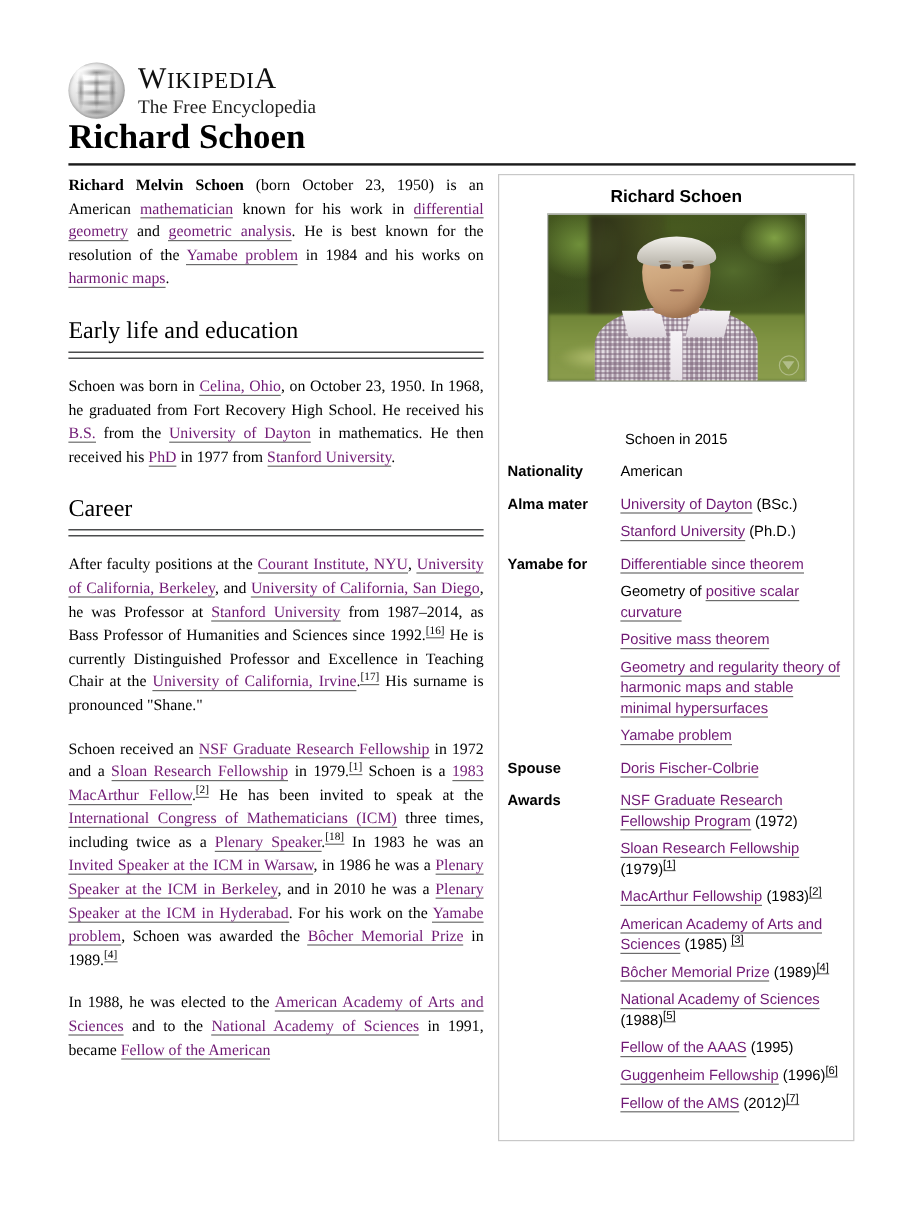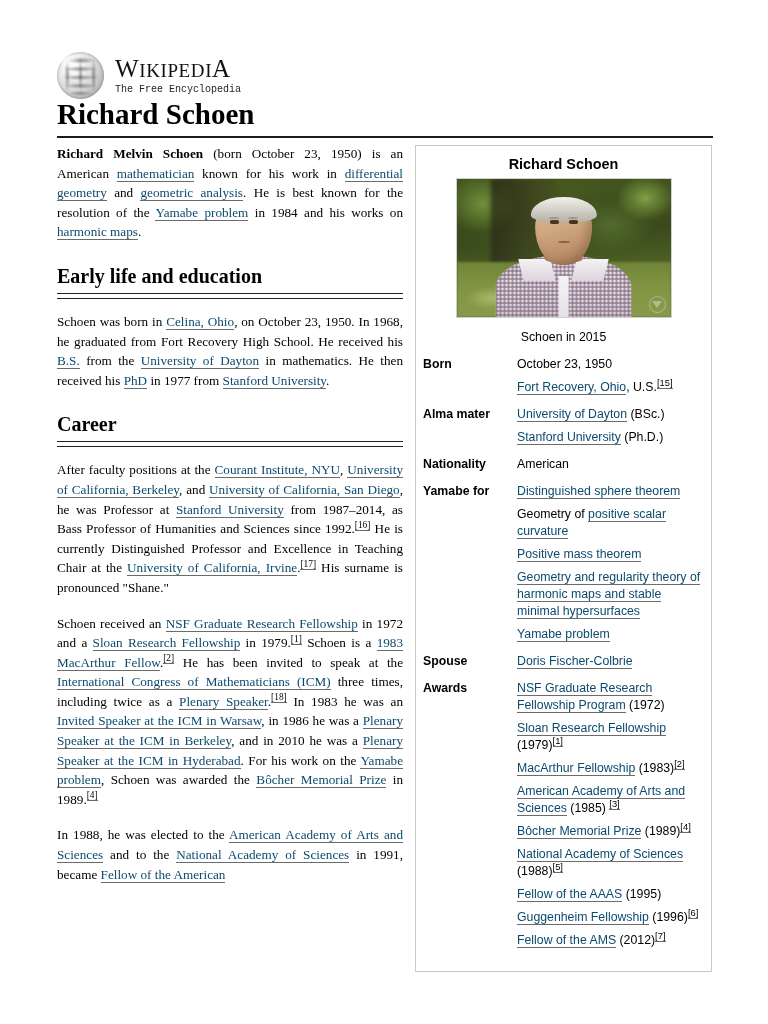--- a/index.html
+++ b/index.html
@@ -67,22 +67,22 @@
   }
   .wordmark-main {
     font-family: "Liberation Serif", "DejaVu Serif", serif;
     font-size: 25px;
     letter-spacing: .6px;
     line-height: 1;
     color: #111;
   }
   .wordmark-main .sc { font-size: 19px; }
   .wordmark-sub {
-    font-family: Liberation Mono, monospace;
-    font-size: 10px;
+    font-family: Liberation Serif, serif;
+    font-size: 16px;
     line-height: 1;
     margin-top: 4px;
     color: #222;
   }
 
   
   .article-title {
     position: absolute;
     left: 57px;
     top: 99px;
@@ -112,35 +112,35 @@
     margin: 0 0 16px 0;
     font-size: 13.2px;
     line-height: 19.6px;
     text-align: justify;
     font-family: "Liberation Serif", "DejaVu Serif", serif;
   }
   .content-col p.tight { margin-bottom: 0; }
 
   h2.section {
     font-size: 20px;
-    font-weight: bold;
+    font-weight: normal;
     margin: 22px 0 0 0;
     padding: 0;
     line-height: 1.2;
     font-family: "Liberation Serif", "DejaVu Serif", serif;
   }
   .sec-rule {
     margin: 5px 0 13px 0;
     height: 4px;
     border-top: 1.6px solid #202122;
     border-bottom: 1.6px solid #202122;
   }
 
   a.wlink {
-    color: #0c4a6e;
+    color: #701a75;
     text-decoration: none;
     border-bottom: 1px solid #6b6b6b;
     cursor: pointer;
   }
   sup.ref {
     font-size: 9.4px;
     vertical-align: super;
     line-height: 0;
   }
   sup.ref a {
@@ -321,20 +321,21 @@
     border-left: 5px solid transparent;
     border-right: 5px solid transparent;
     border-top: 7px solid rgba(255,255,255,.6);
   }
   .ib-caption {
     text-align: center;
     font-size: 12.3px;
     padding: 8px 6px 10px 6px;
     color: #000;
     font-family: "Liberation Sans", "DejaVu Sans", sans-serif;
+    margin-top: 28px;
   }
 
   table.ib-table {
     width: 100%;
     border-collapse: collapse;
     font-size: 12.3px;
     font-family: "Liberation Sans", "DejaVu Sans", sans-serif;
   }
   table.ib-table th {
     text-align: left;
@@ -413,47 +414,40 @@
         <div class="ph-eye-r"></div>
         <div class="ph-mouth"></div>
         <div class="ph-wmark"></div>
       </div>
     </div>
     <div class="ib-caption">Schoen in 2015</div>
 
     <table class="ib-table">
       <tbody>
 
+
         <tr>
-          <th>Born</th>
+          <th>Nationality</th>
           <td>
-            <div class="ib-list-item">October 23, 1950</div>
-            <div class="ib-list-item"><a class="wlink">Fort Recovery, Ohio</a><span>, U.S.</span><sup class="ref"><a>[15]</a></sup></div>
+            <div class="ib-list-item">American</div>
           </td>
         </tr>
 
         <tr>
           <th>Alma mater</th>
           <td>
             <div class="ib-list-item"><a class="wlink">University of Dayton</a><span> (BSc.)</span></div>
             <div class="ib-list-item"><a class="wlink">Stanford University</a><span> (Ph.D.)</span></div>
           </td>
         </tr>
 
         <tr>
-          <th>Nationality</th>
-          <td>
-            <div class="ib-list-item">American</div>
-          </td>
-        </tr>
-
-        <tr>
           <th>Yamabe for</th>
           <td>
-            <div class="ib-list-item"><a class="wlink">Distinguished sphere theorem</a></div>
+            <div class="ib-list-item"><a class="wlink">Differentiable since theorem</a></div>
             <div class="ib-list-item"><span>Geometry of </span><a class="wlink">positive scalar curvature</a></div>
             <div class="ib-list-item"><a class="wlink">Positive mass theorem</a></div>
             <div class="ib-list-item"><a class="wlink">Geometry and regularity theory of harmonic maps and stable minimal hypersurfaces</a></div>
             <div class="ib-list-item"><a class="wlink">Yamabe problem</a></div>
           </td>
         </tr>
 
         <tr>
           <th>Spouse</th>
           <td>

